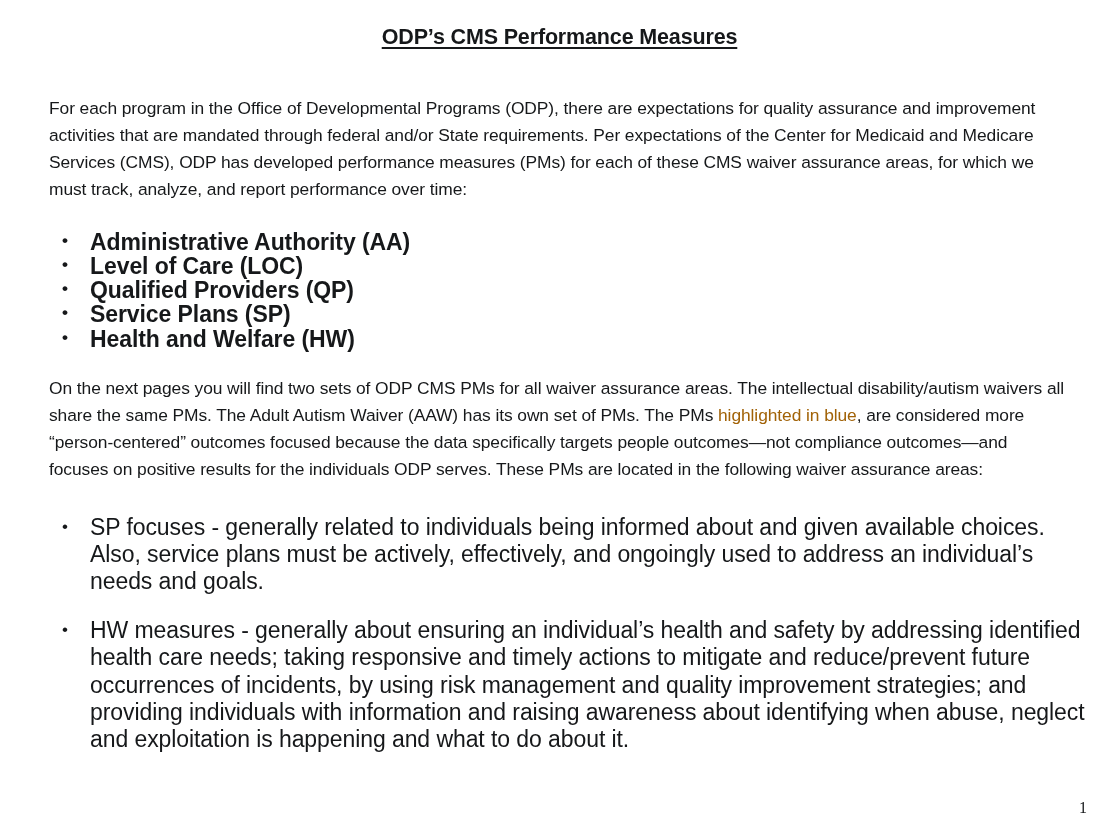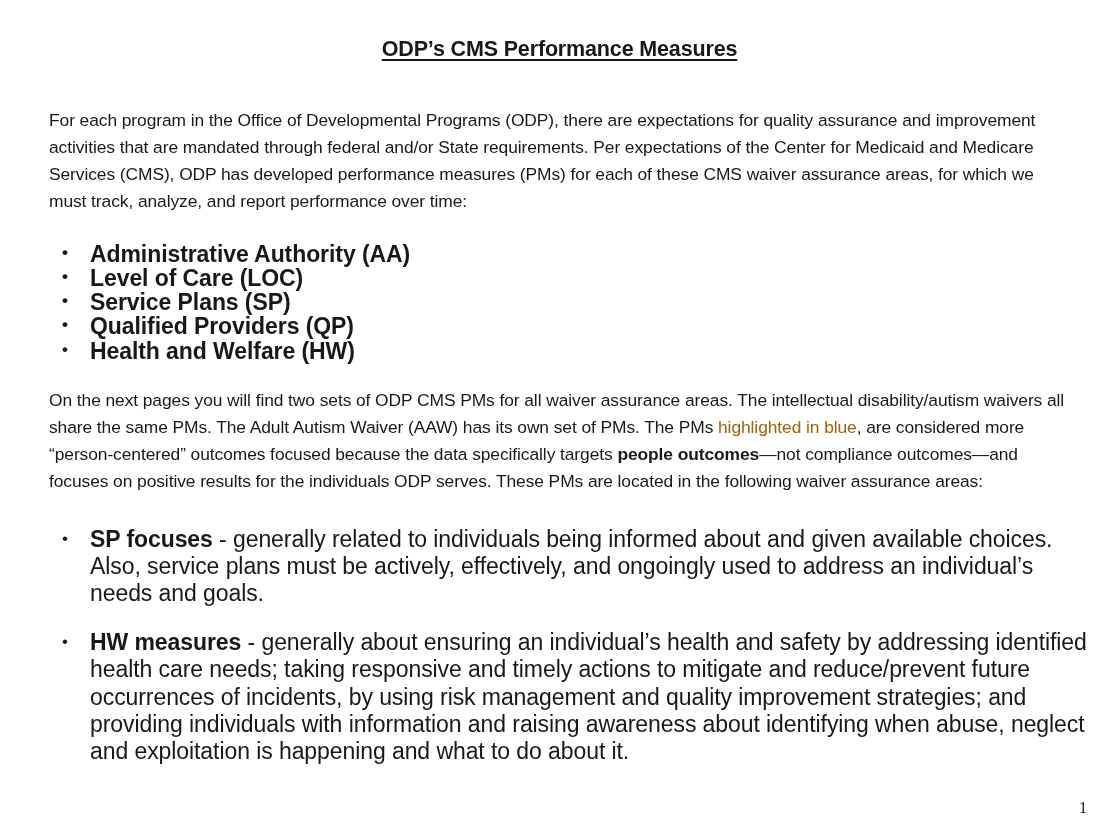--- a/index.html
+++ b/index.html
@@ -15,21 +15,21 @@
     background: #ffffff;
     font-family: "Liberation Sans", sans-serif;
     color: #16181a;
     overflow: hidden;
     box-sizing: border-box;
   }
 
   .doc-body {
     position: absolute;
     left: 32px;
-    top: 32px;
+    top: 20px;
     width: 1055px;
   }
 
   
   .doc-title {
     text-align: center;
     font-size: 21.5px;
     font-weight: bold;
     letter-spacing: -0.15px;
     margin: 0 0 0 0;
@@ -57,21 +57,21 @@
 
   .para-second {
     margin-top: 24px;
   }
 
   .blue {
     color: #a16207;
   }
 
   b, strong {
-    font-weight: bold;
+    font-weight: normal;
   }
 
   
   ul.bullets {
     list-style: none;
     margin: 0;
     padding: 0;
   }
 
   ul.bullets > li {
@@ -130,22 +130,22 @@
 
   <div class="doc-body">
 
     <h1 class="doc-title"><span class="ul">ODP’s CMS Performance Measures</span></h1>
 
     <p class="para para-intro">For each program in the Office of Developmental Programs (ODP), there are expectations for quality assurance and improvement activities that are mandated through federal and/or State requirements. Per expectations of the Center for Medicaid and Medicare Services (CMS), ODP has developed performance measures (PMs) for each of these CMS waiver assurance areas, for which we must track, analyze, and report performance over time:</p>
 
     <ul class="bullets list-areas">
       <li>Administrative Authority (AA)</li>
       <li>Level of Care (LOC)</li>
+      <li>Qualified Providers (QP)</li>
       <li>Service Plans (SP)</li>
-      <li>Qualified Providers (QP)</li>
       <li>Health and Welfare (HW)</li>
     </ul>
 
     <p class="para para-second"><span>On the next pages you will find two sets of ODP CMS PMs for all waiver assurance areas. The intellectual disability/autism waivers all share the same PMs. The Adult Autism Waiver (AAW) has its own set of PMs. The PMs </span><span class="blue">highlighted in blue</span><span>, are considered more “person-centered” outcomes focused because the data specifically targets </span><b>people outcomes</b><span>—not compliance outcomes—and focuses on positive results for the individuals ODP serves. These PMs are located in the following waiver assurance areas:</span></p>
 
     <ul class="bullets list-measures">
       <li><b>SP focuses</b><span> - generally related to individuals being informed about and given available choices. Also, service plans must be actively, effectively, and ongoingly used to address an individual’s needs and goals.</span></li>
       <li><b>HW measures</b><span> - generally about ensuring an individual’s health and safety by addressing identified health care needs; taking responsive and timely actions to mitigate and reduce/prevent future occurrences of incidents, by using risk management and quality improvement strategies; and providing individuals with information and raising awareness about identifying when abuse, neglect and exploitation is happening and what to do about it.</span></li>
     </ul>
 

